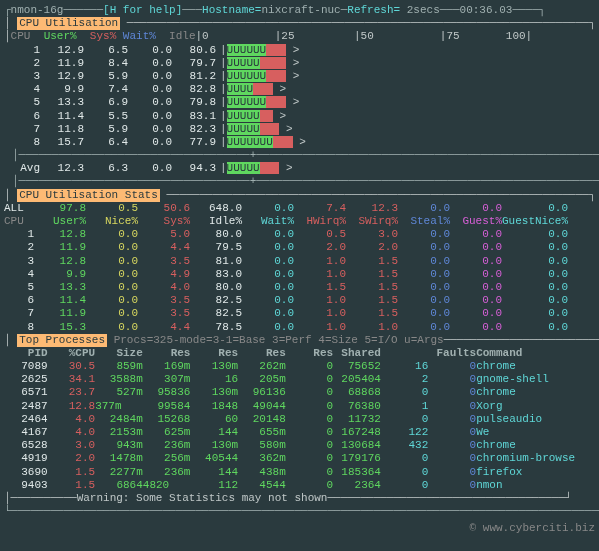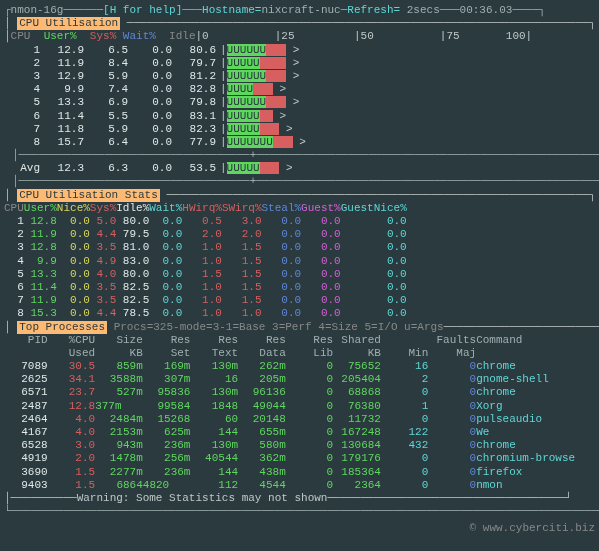--- a/index.html
+++ b/index.html
@@ -34,21 +34,21 @@
   .cpu-table { margin-left: 6px; }
   .cpu-table td { padding: 0 2px; }
   .num { text-align: right; font-variant-numeric: tabular-nums; }
   .bar-cell { white-space: pre; }
   .bar-u { background: #5fd75f; color: #2a3a3e; }
   .bar-s { background: #d75f5f; color: #2a3a3e; }
   .bar-caret { color: #c0c8c8; }
   .stats-table td { padding: 0; text-align: right; }
   .stats-table th { padding: 0; text-align: right; font-weight: normal; }
   .tp-table td { padding: 0; text-align: right; }
-  .tp-table th { padding: 0; text-align: right; font-weight: normal; color: #a0b0b0; }
+  .tp-table th { padding: 0; text-align: right; font-weight: bold; color: #a0b0b0; }
   .footer { text-align: right; color: #888; margin-top: 4px; }
   .pipe { color: #a0b0b0; }
   table { border-collapse: collapse; }
 </style>
 </head>
 <body>
 
 <div class="topline">┌<span>nmon-16g</span>──────<span class="cyan">[H for help]</span>───<span class="cyan">Hostname=</span><span>nixcraft-nuc</span>─<span class="cyan">Refresh=</span> <span>2secs</span>───<span>00:36.03</span>────┐</div>
 
 <div>
@@ -129,35 +129,48 @@
     <td class="pipe" style="text-align:right;width:200px">|</td>
   </tr>
         <tr>
           <td colspan="7" class="hline">│───────────────────────────────────+──────────────────────────────────────────────────────+</td>
         </tr>
         <tr>
     <td class="num white" style="width:28px">Avg</td>
     <td class="num white" style="width:40px"> 12.3</td>
     <td class="num white" style="width:40px">  6.3</td>
     <td class="num white" style="width:40px">  0.0</td>
-    <td class="num white" style="width:40px"> 53.5</td>
+    <td class="num white" style="width:40px"> 94.3</td>
     <td class="bar-cell">|<span class="bar-u">UUUUU</span><span class="bar-s">   </span><span class="bar-caret"> &gt;</span></td>
     <td class="pipe" style="text-align:right;width:200px">|</td>
   </tr>
         <tr>
           <td colspan="7" class="hline">│───────────────────────────────────+──────────────────────────────────────────────────────+</td>
         </tr>
       </tbody>
     </table>
 </div>
 
 <div>
   <div class="row">│ <span class="section-title">CPU Utilisation Stats</span> ────────────────────────────────────────────────────────────────┐</div>
   <table class="stats-table" id="cpu-stats-table">
       <tbody>
+        <tr>
+          <td class="white" style="width:30px;text-align:left">ALL</td>
+          <td class="green" style="width:52px">97.8</td>
+          <td class="yellow" style="width:52px">0.5</td>
+          <td class="red" style="width:52px">50.6</td>
+          <td class="white" style="width:52px">648.0</td>
+          <td class="cyan" style="width:52px">0.0</td>
+          <td class="red" style="width:52px">7.4</td>
+          <td class="red" style="width:52px">12.3</td>
+          <td class="blue" style="width:52px">0.0</td>
+          <td class="magenta" style="width:52px">0.0</td>
+          <td class="cyan" style="width:52px">0.0</td>
+        </tr>
         <tr>
           <th class="grey" style="text-align:left">CPU</th>
           <th class="green">User%</th>
           <th class="yellow">Nice%</th>
           <th class="red">Sys%</th>
           <th class="white">Idle%</th>
           <th class="cyan">Wait%</th>
           <th class="red">HWirq%</th>
           <th class="red">SWirq%</th>
           <th class="blue">Steal%</th>
@@ -283,33 +296,20 @@
           <th style="width:48px;text-align:right">Res</th>
           <th style="width:48px;text-align:right">Res</th>
           <th style="width:48px;text-align:right">Res</th>
           <th style="width:48px;text-align:right">Res</th>
           <th style="width:48px;text-align:right">Shared</th>
           <th style="width:48px;text-align:right"></th>
           <th style="width:48px;text-align:right">Faults</th>
           <th style="width:120px;text-align:left">Command</th>
         </tr>
         <tr>
-          <th style="text-align:right"></th>
-          <th style="text-align:right">Used</th>
-          <th style="text-align:right">KB</th>
-          <th style="text-align:right">Set</th>
-          <th style="text-align:right">Text</th>
-          <th style="text-align:right">Data</th>
-          <th style="text-align:right">Lib</th>
-          <th style="text-align:right">KB</th>
-          <th style="text-align:right">Min</th>
-          <th style="text-align:right">Maj</th>
-          <th style="text-align:left"></th>
-        </tr>
-        <tr>
           <td class="white" style="text-align:right">7089</td>
           <td class="red" style="text-align:right">30.5</td>
           <td class="green" style="text-align:right">859m</td>
           <td class="green" style="text-align:right">169m</td>
           <td class="green" style="text-align:right">130m</td>
           <td class="green" style="text-align:right">262m</td>
           <td class="green" style="text-align:right">0</td>
           <td class="green" style="text-align:right">75652</td>
           <td class="cyan" style="text-align:right">16</td>
           <td class="blue" style="text-align:right">0</td>

